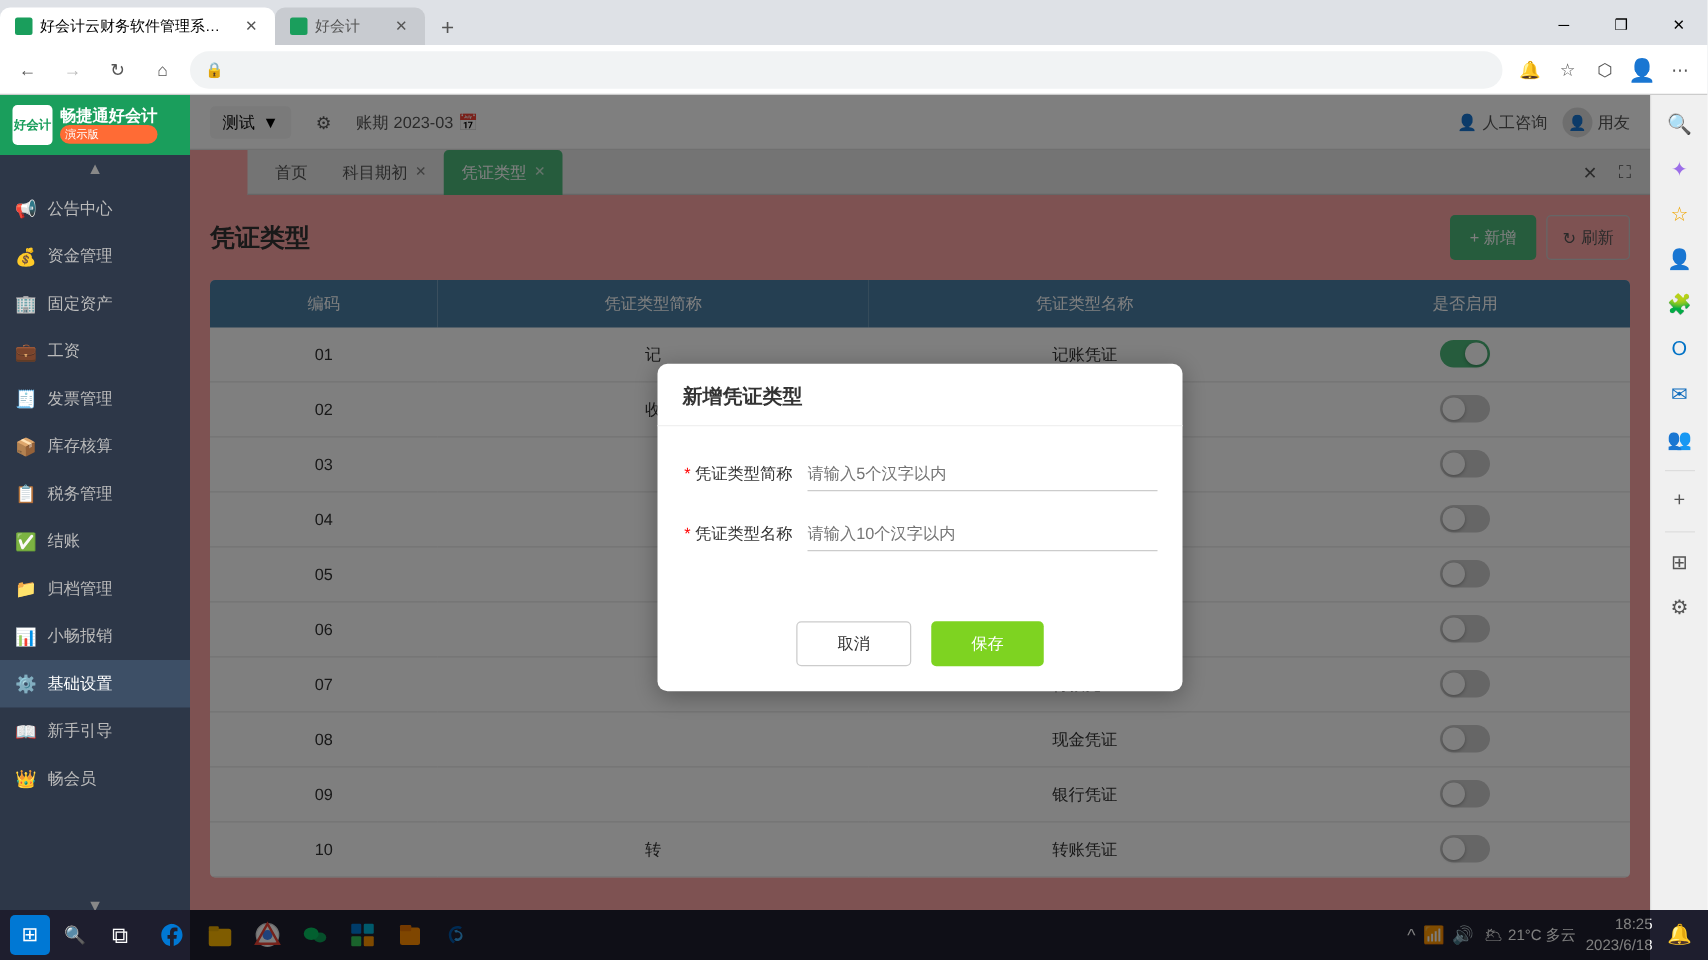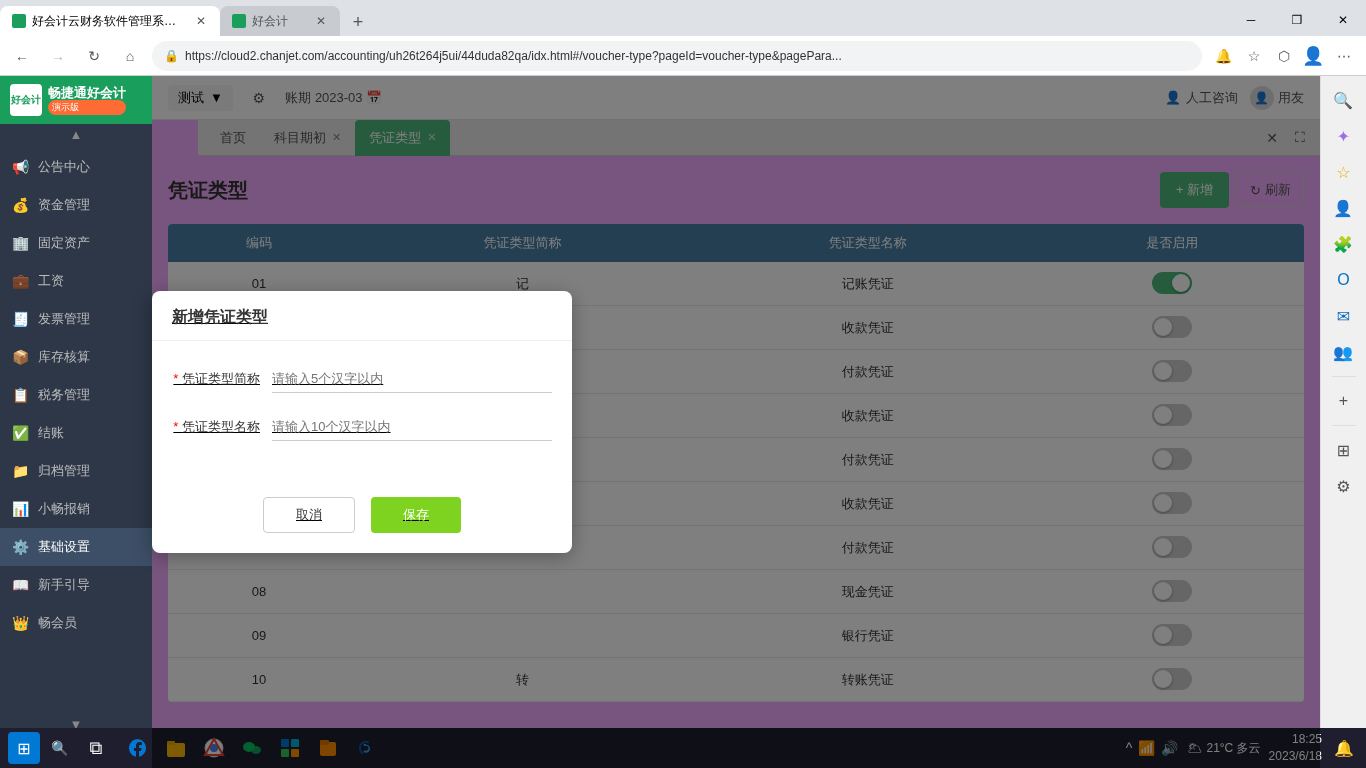--- a/index.html
+++ b/index.html
@@ -36,21 +36,21 @@
     .logo-badge { background: #ff6b35; color: #fff; font-size: 9px; padding: 1px 4px; border-radius: 8px; }
     .sidebar-items { flex: 1; overflow-y: auto; padding: 4px 0; }
     .sidebar-item { display: flex; align-items: center; gap: 8px; padding: 10px 12px; cursor: pointer; color: #bbb; font-size: 13px; }
     .sidebar-item.active { color: #4ecb8d; }
     .sidebar-item.highlighted { background: #3d4f66; color: #fff; }
     .sidebar-icon { width: 18px; height: 18px; display: flex; align-items: center; justify-content: center; font-size: 14px; flex-shrink: 0; }
     .sidebar-bottom { padding: 8px 12px; font-size: 12px; color: #888; cursor: pointer; display: flex; align-items: center; gap: 4px; border-top: 1px solid #3d4f66; }
     .sidebar-scroll-btn { display: flex; align-items: center; justify-content: center; height: 20px; cursor: pointer; color: #888; }
 
     
-    .main-content { flex: 1; display: flex; flex-direction: column; background: #f0abfc; overflow: hidden; }
+    .main-content { flex: 1; display: flex; flex-direction: column; background: #fca5a5; overflow: hidden; }
 
     
     .top-bar { background: #fff; height: 44px; display: flex; align-items: center; padding: 0 16px; border-bottom: 1px solid #e0e0e0; gap: 12px; }
     .company-selector { display: flex; align-items: center; gap: 6px; background: #f5f5f5; padding: 4px 10px; border-radius: 4px; cursor: pointer; font-size: 13px; }
     .period-info { display: flex; align-items: center; gap: 4px; font-size: 13px; color: #555; }
     .top-bar-actions { margin-left: auto; display: flex; align-items: center; gap: 12px; }
     .help-btn { display: flex; align-items: center; gap: 4px; color: #555; font-size: 13px; cursor: pointer; }
     .user-btn { display: flex; align-items: center; gap: 4px; color: #555; font-size: 13px; cursor: pointer; }
     .user-avatar { width: 24px; height: 24px; border-radius: 50%; background: #ddd; display: flex; align-items: center; justify-content: center; font-size: 12px; }
 
@@ -80,21 +80,21 @@
     .data-table tbody td { padding: 10px 16px; text-align: center; font-size: 13px; color: #333; }
 
     
     .toggle { display: inline-block; position: relative; width: 40px; height: 22px; }
     .toggle-track { width: 40px; height: 22px; border-radius: 11px; display: flex; align-items: center; padding: 2px; }
     .toggle-track.on { background: #4cb87a; justify-content: flex-end; }
     .toggle-track.off { background: #ccc; justify-content: flex-start; }
     .toggle-thumb { width: 18px; height: 18px; background: #fff; border-radius: 50%; box-shadow: 0 1px 3px rgba(0,0,0,0.3); }
 
     
-    .modal-overlay { position: fixed; top: 76px; left: 152px; right: 46px; bottom: 0; background: rgba(0,0,0,0.5); display: flex; align-items: center; justify-content: flex-start; z-index: 1000; text-decoration: underline; }
+    .modal-overlay { position: fixed; top: 76px; left: 152px; right: 46px; bottom: 0; background: rgba(0,0,0,0.5); display: flex; align-items: center; justify-content: center; z-index: 1000; }
     .modal { background: #fff; border-radius: 8px; width: 420px; padding: 0; box-shadow: 0 4px 20px rgba(0,0,0,0.3); }
     .modal-header { padding: 16px 20px 12px; border-bottom: 1px solid #f0f0f0; }
     .modal-title { font-size: 16px; font-weight: bold; color: #333; }
     .modal-body { padding: 24px 20px; }
     .form-row { display: flex; align-items: center; margin-bottom: 20px; }
     .form-label { width: 100px; text-align: right; font-size: 13px; color: #333; padding-right: 12px; }
     .form-label.required::before { content: '* '; color: red; }
     .form-input { flex: 1; border: none; border-bottom: 1px solid #ccc; padding: 6px 0; font-size: 13px; outline: none; color: #999; }
     .modal-footer { padding: 12px 20px 20px; display: flex; justify-content: center; gap: 16px; }
     .btn-cancel { padding: 8px 32px; border: 1px solid #ccc; background: #fff; border-radius: 4px; cursor: pointer; font-size: 13px; color: #333; }
@@ -146,21 +146,20 @@
     </div>
   </div>
 
   <div class="address-bar">
     <div class="nav-btn">←</div>
     <div class="nav-btn" style="color:#bbb;">→</div>
     <div class="nav-btn">↻</div>
     <div class="nav-btn">⌂</div>
     <div class="url-bar">
       <span class="url-lock">🔒</span>
-      <span class="url-text">https://cloud2.chanjet.com/accounting/uh26t264j5ui/44duda82qa/idx.html#/voucher-type?pageId=voucher-type&amp;pagePara...</span>
     </div>
     <div class="browser-actions">
       <div class="browser-action-btn">🔔</div>
       <div class="browser-action-btn">☆</div>
       <div class="browser-action-btn">⬡</div>
       <div class="browser-action-btn" style="font-size:18px;">👤</div>
       <div class="browser-action-btn">⋯</div>
     </div>
   </div>
 </div>

